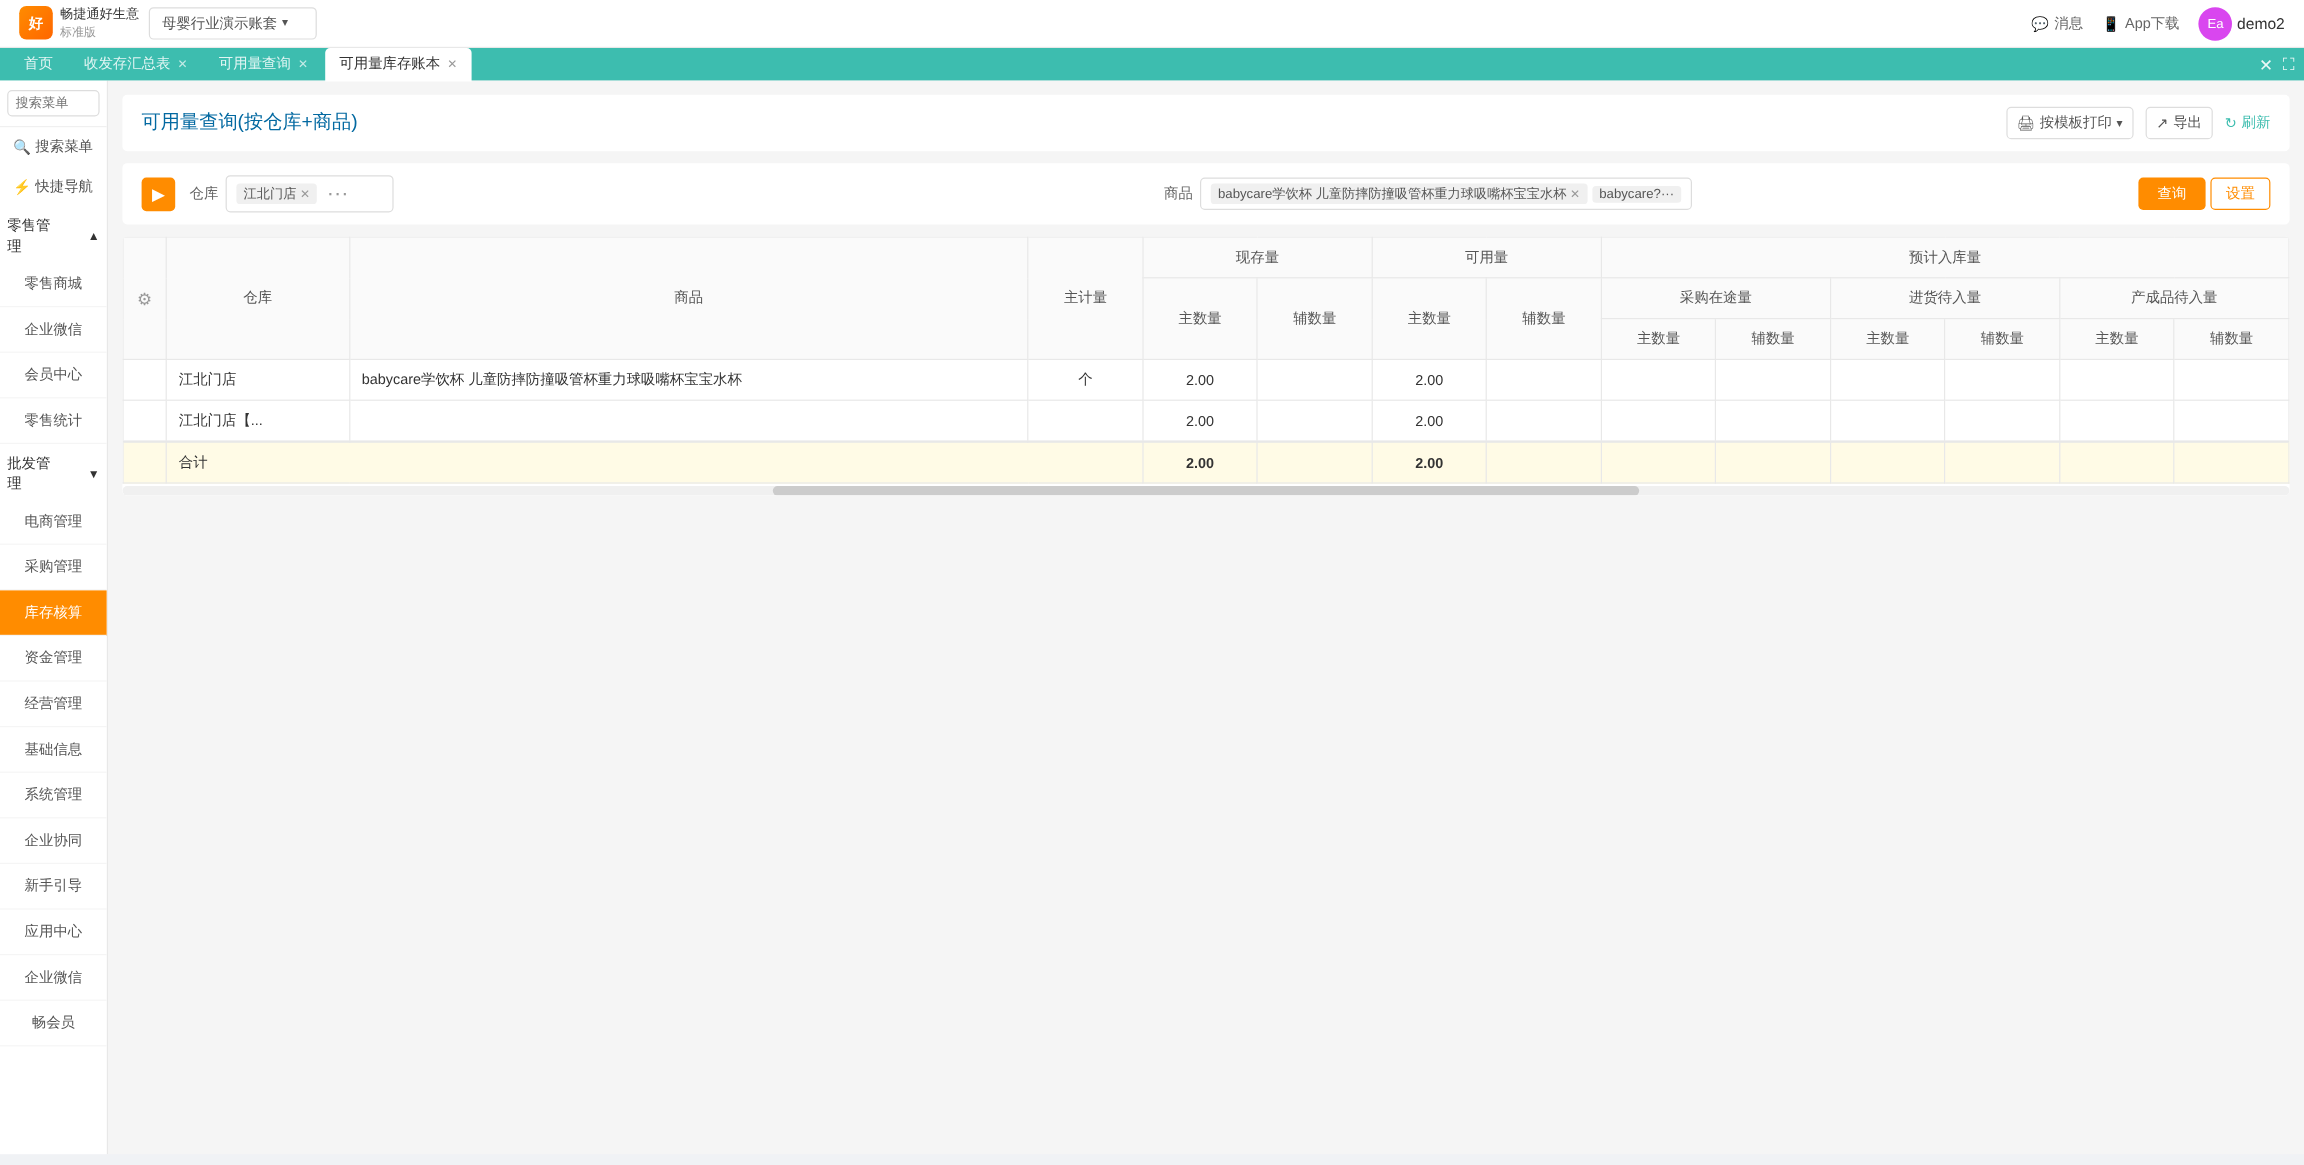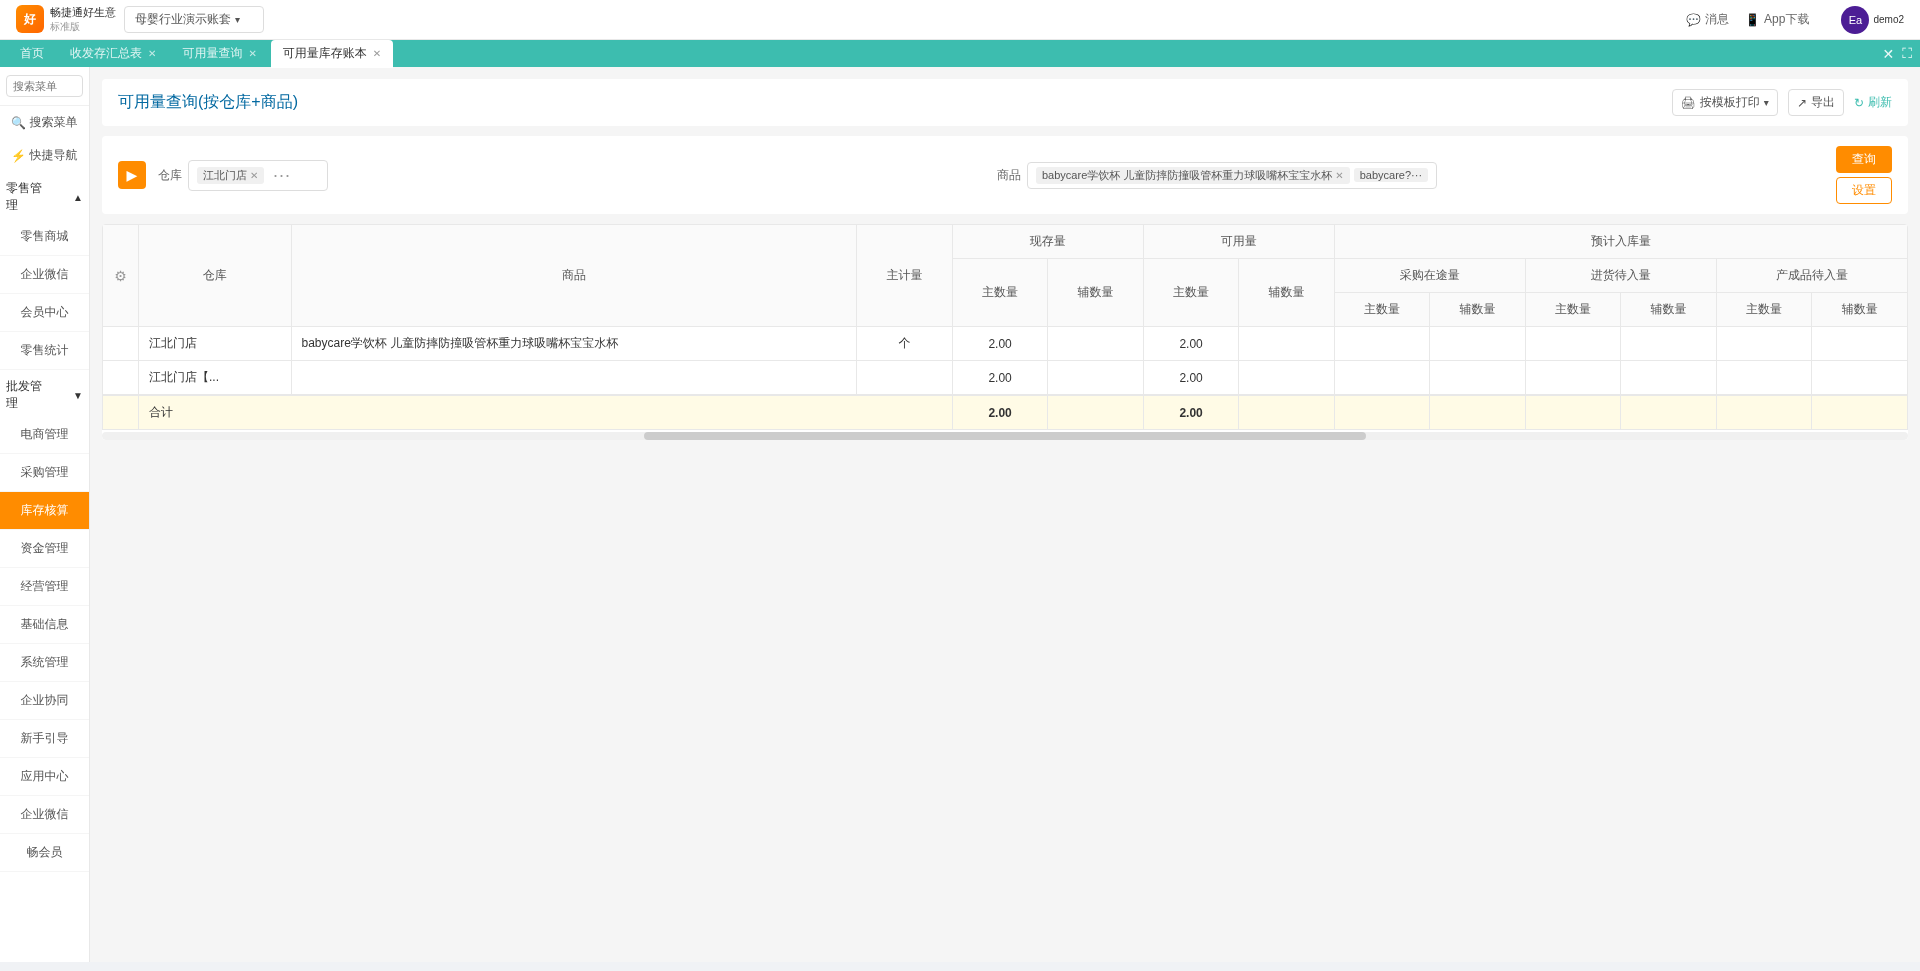--- a/index.html
+++ b/index.html
@@ -70,29 +70,28 @@
       align-items: center;
       gap: 4px;
       font-size: 12px;
       color: #666;
       cursor: pointer;
     }
     .avatar {
       width: 28px;
       height: 28px;
       border-radius: 50%;
-      background: #4c1d95;
+      background: #d946ef;
       display: flex;
       align-items: center;
       justify-content: center;
       color: white;
       font-size: 11px;
-      margin-left: 16px;
-    }
-    .user-name { font-size: 10px; color: #333; }
+    }
+    .user-name { font-size: 13px; color: #333; }
 
     
     .tab-bar {
       height: 27px;
       background: #3dbdaf;
       display: flex;
       align-items: center;
       padding: 0 8px;
       gap: 2px;
       position: relative;
@@ -300,21 +299,21 @@
     }
     .filter-tag-close { cursor: pointer; color: #999; font-size: 10px; }
     .filter-more {
       font-size: 18px;
       color: #999;
       cursor: pointer;
       padding: 0 4px;
     }
     .filter-actions {
       display: flex;
-      flex-direction: column;
+      flex-direction: row;
       gap: 4px;
     }
     .btn-query {
       background: #ff8c00;
       color: #fff;
       border: none;
       border-radius: 4px;
       padding: 5px 16px;
       cursor: pointer;
       font-size: 12px;

